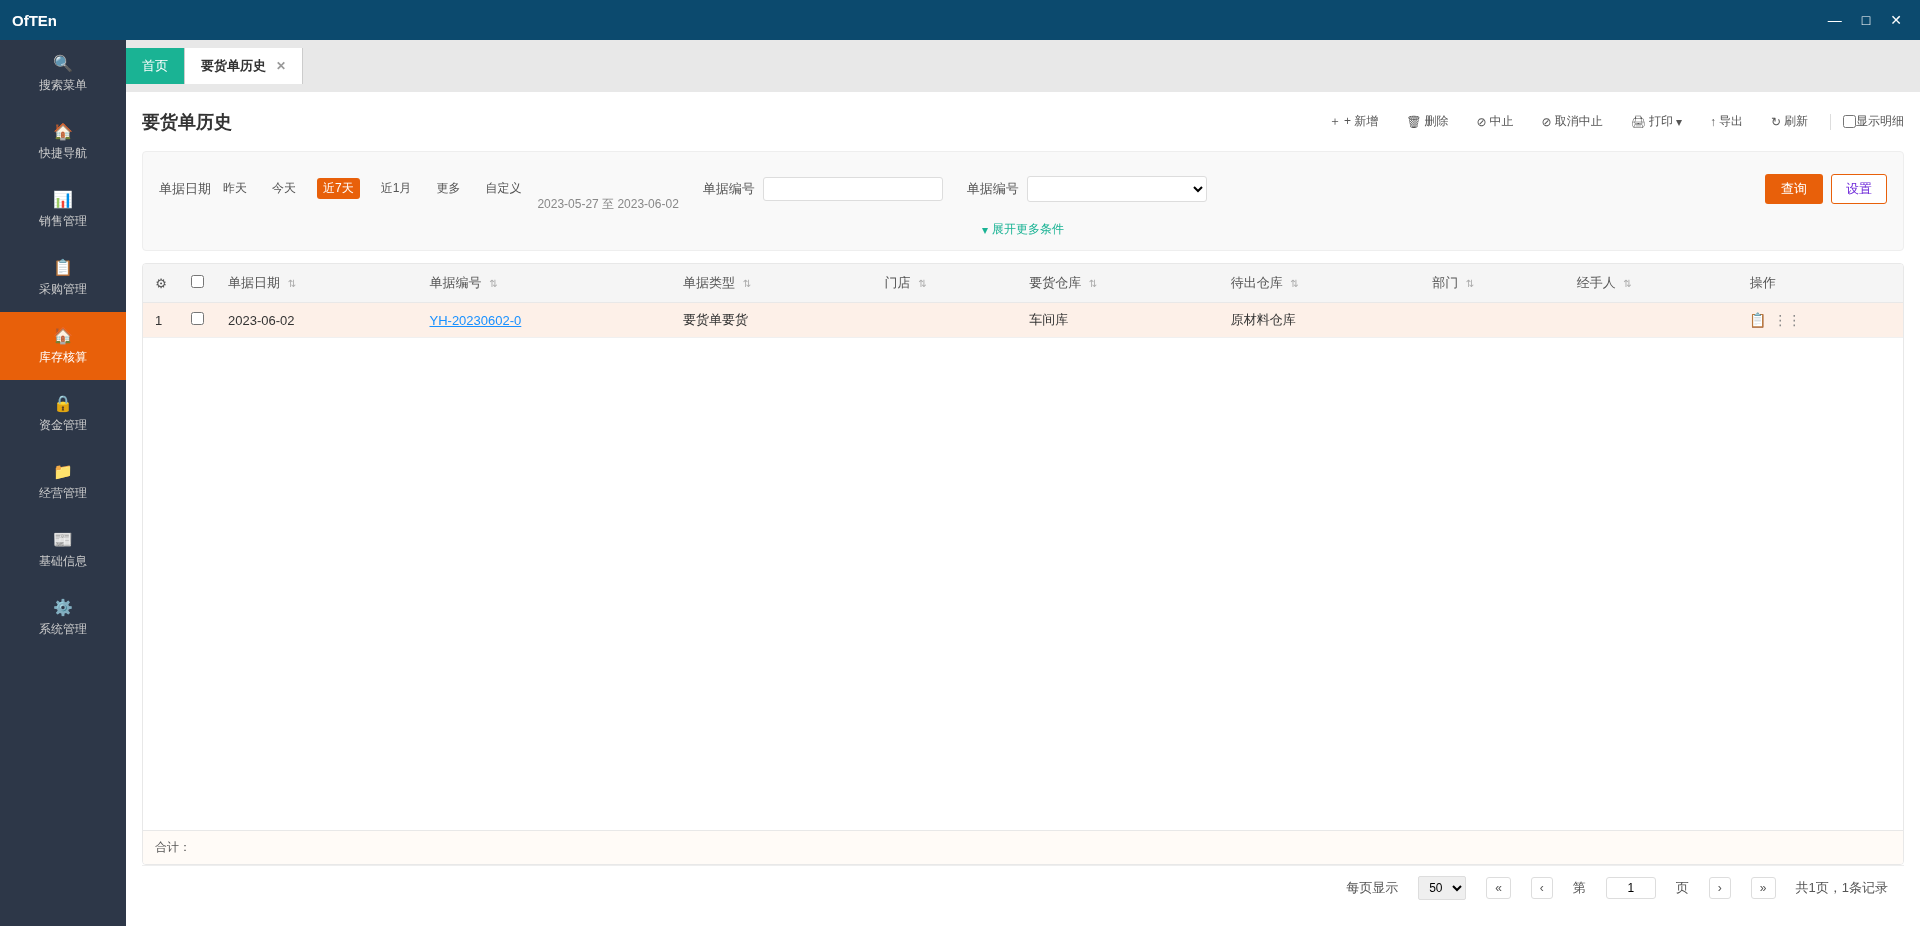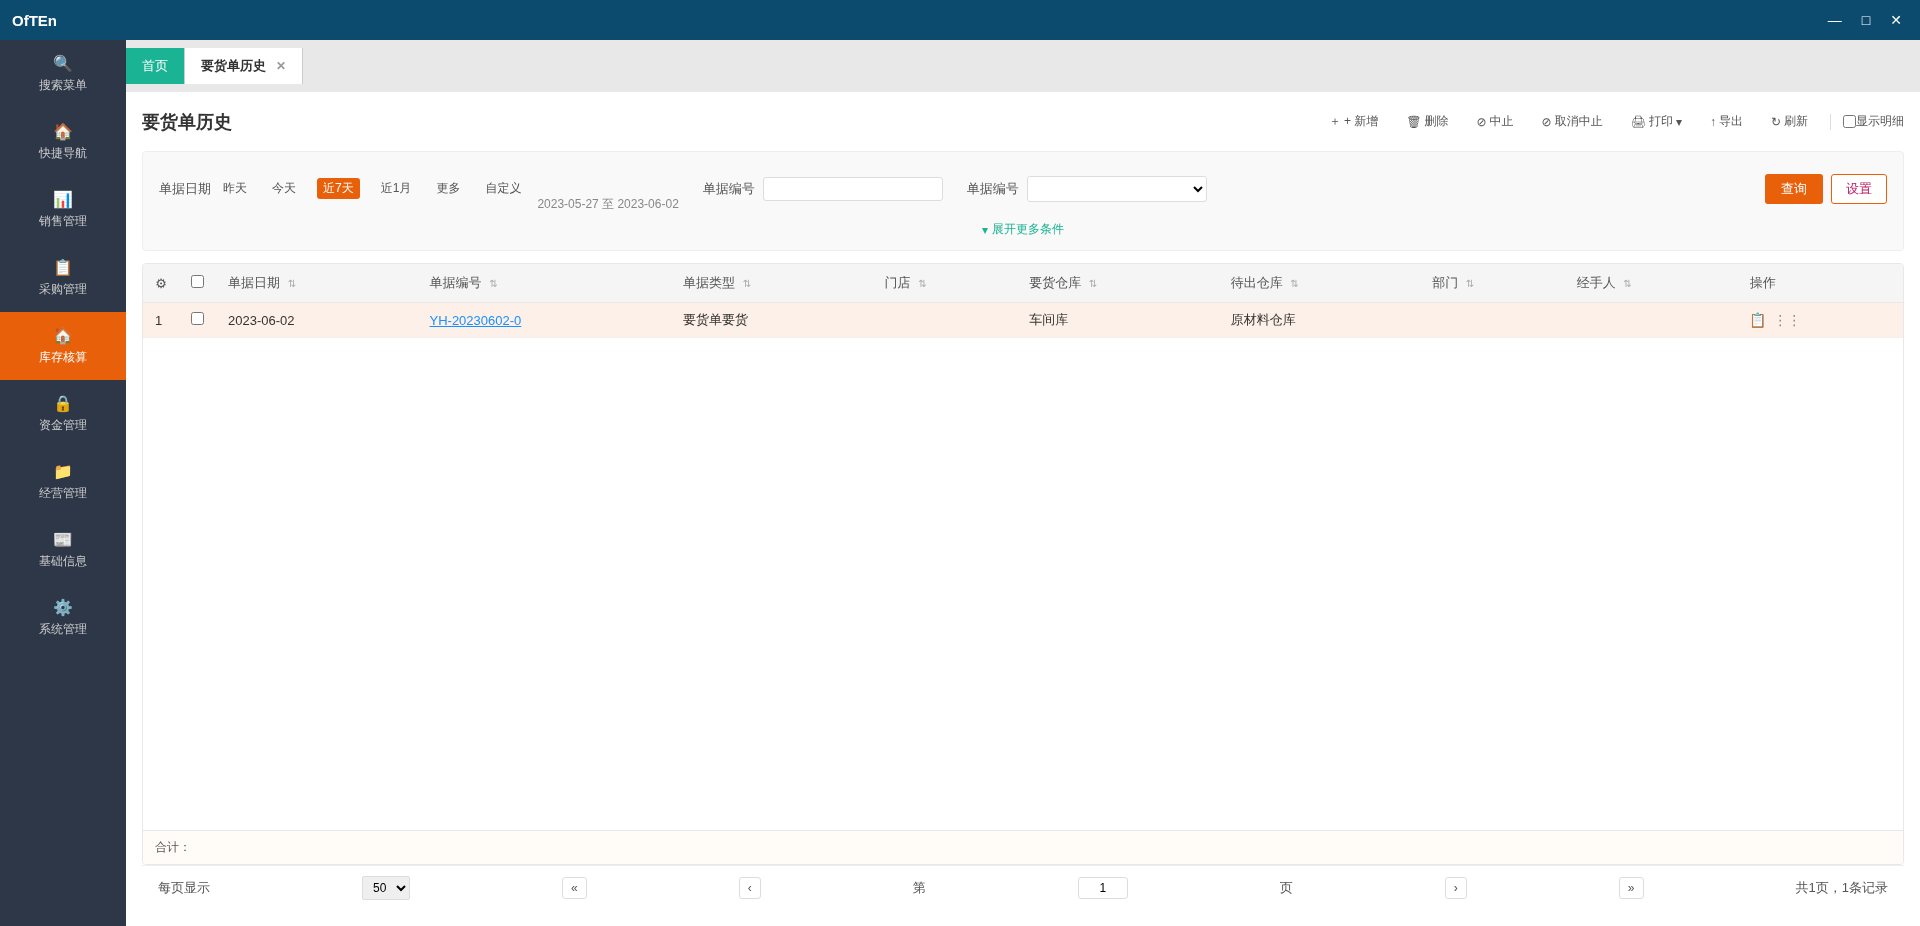--- a/index.html
+++ b/index.html
@@ -28,21 +28,21 @@
 
     
     .page-content { flex: 1; background: white; margin: 0; padding: 16px; overflow: auto; display: flex; flex-direction: column; }
 
     
     .page-header { display: flex; align-items: center; justify-content: space-between; margin-bottom: 16px; }
     .page-title { font-size: 18px; font-weight: bold; color: #333; }
     .toolbar { display: flex; align-items: center; gap: 8px; }
     .toolbar-btn { display: flex; align-items: center; gap: 3px; padding: 5px 10px; border: none; background: none; cursor: pointer; color: #555; font-size: 12px; }
     .btn-primary { background: #e8600a; color: white; border-radius: 3px; padding: 6px 16px; border: none; cursor: pointer; font-size: 13px; }
-    .btn-secondary { background: white; color: #be185d; border: 1px solid #e8600a; border-radius: 3px; padding: 5px 14px; cursor: pointer; font-size: 13px; }
+    .btn-secondary { background: white; color: #6d28d9; border: 1px solid #e8600a; border-radius: 3px; padding: 5px 14px; cursor: pointer; font-size: 13px; }
 
     
     .filter-area { background: #f9f9f9; border: 1px solid #eee; border-radius: 4px; padding: 12px 16px; margin-bottom: 12px; }
     .filter-row { display: flex; align-items: center; gap: 24px; }
     .filter-item { display: flex; align-items: center; gap: 8px; }
     .filter-label { color: #555; font-size: 13px; white-space: nowrap; }
     .date-shortcuts { display: flex; align-items: center; gap: 17px; }
     .date-shortcut { font-size: 12px; color: #555; cursor: pointer; padding: 2px 4px; }
     .date-shortcut.active { background: #e8600a; color: white; border-radius: 3px; padding: 2px 6px; }
     .date-range { font-size: 12px; color: #888; margin-left: 4px; margin-top: 32px; }
@@ -62,21 +62,21 @@
     .link-text { color: #1890ff; cursor: pointer; text-decoration: underline; }
     .action-icons { display: flex; gap: 6px; align-items: center; }
     .action-icon { color: #888; cursor: pointer; font-size: 14px; }
 
     
     .th-settings { width: 36px; text-align: center; }
     .th-checkbox { width: 36px; text-align: center; }
 
     
     .table-footer { padding: 8px 12px; background: #fffbf7; border-top: 1px solid #e8e8e8; font-size: 12px; color: #555; }
-    .pagination-bar { display: flex; align-items: center; justify-content: space-between; padding: 10px 16px; gap: 8px; font-size: 13px; color: #555; border-top: 1px solid #eee; flex-shrink: 0; }
+    .pagination-bar { display: flex; align-items: center; justify-content: flex-end; padding: 10px 16px; gap: 20px; font-size: 13px; color: #555; border-top: 1px solid #eee; flex-shrink: 0; }
     .page-input { width: 50px; border: 1px solid #ddd; border-radius: 3px; padding: 3px 6px; text-align: center; font-size: 12px; }
     .page-btn { border: 1px solid #ddd; background: white; border-radius: 3px; padding: 3px 8px; cursor: pointer; font-size: 12px; color: #555; }
     .page-select { border: 1px solid #ddd; border-radius: 2px; padding: 3px 6px; font-size: 12px; }
 
     
     .top-bar-logo { font-size: 15px; font-weight: bold; margin-right: 20px; }
     .window-controls { margin-left: auto; display: flex; gap: 8px; align-items: center; }
     .win-btn { background: none; border: none; color: white; cursor: pointer; font-size: 14px; padding: 2px 6px; }
 
     

